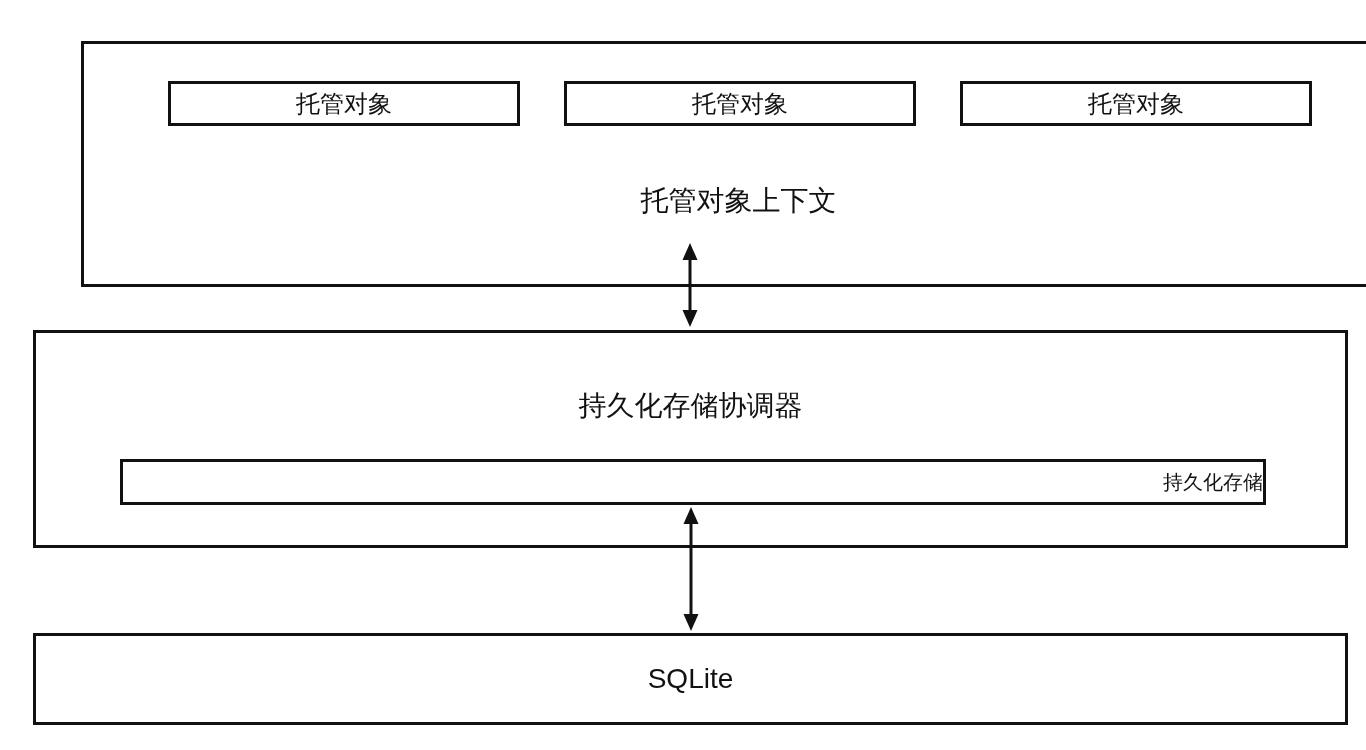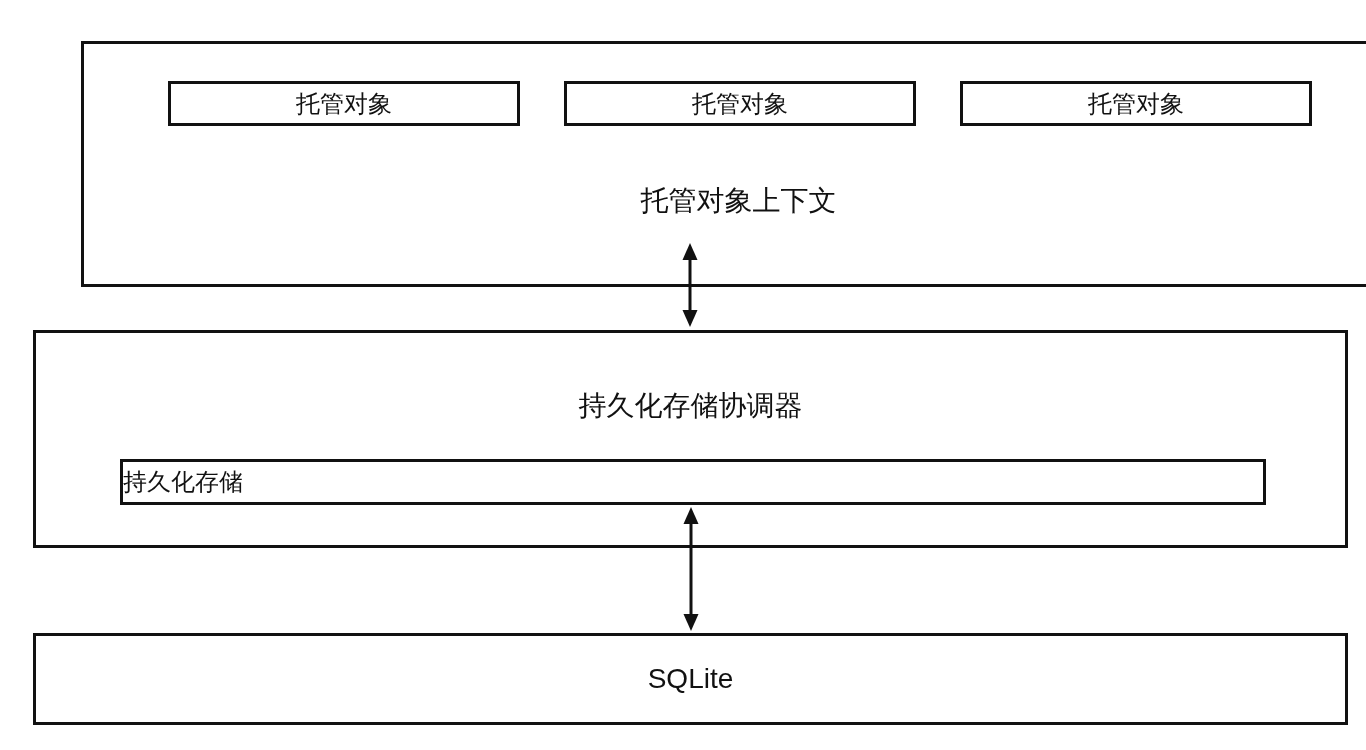--- a/index.html
+++ b/index.html
@@ -76,22 +76,22 @@
     position: absolute;
     left: 84px;
     top: 126px;
     width: 1146px;
     height: 46px;
     border: 3px solid #111111;
     background: #ffffff;
     box-sizing: border-box;
     display: flex;
     align-items: center;
-    justify-content: flex-start;
-    font-size: 24px;
+    justify-content: flex-end;
+    font-size: 20px;
     line-height: 1;
   }
   
   .sqlite-box {
     left: 33px;
     top: 633px;
     width: 1315px;
     height: 92px;
     display: flex;
     align-items: center;

